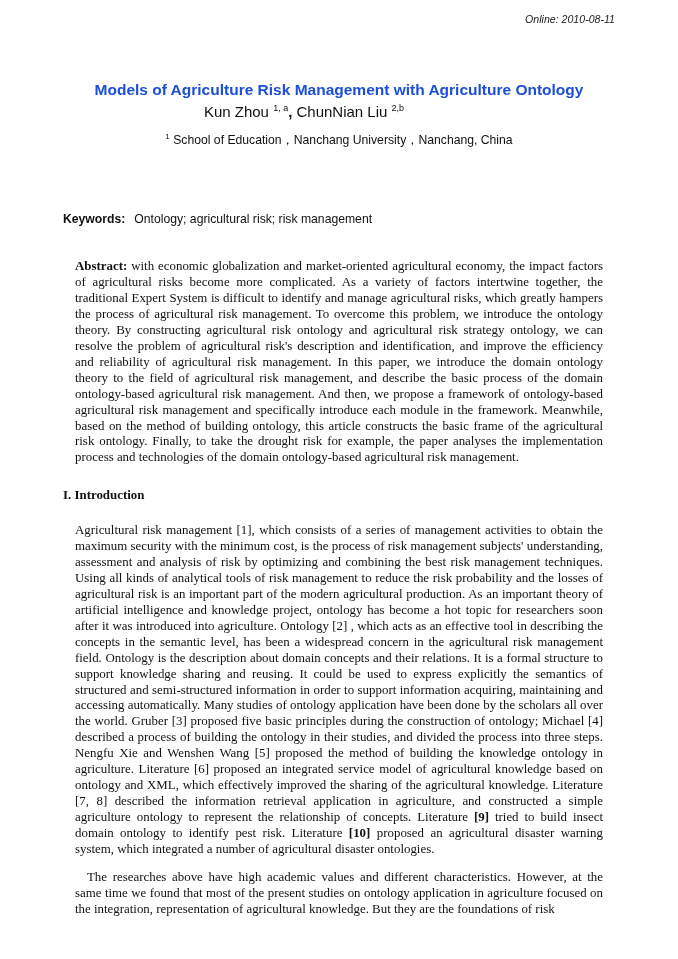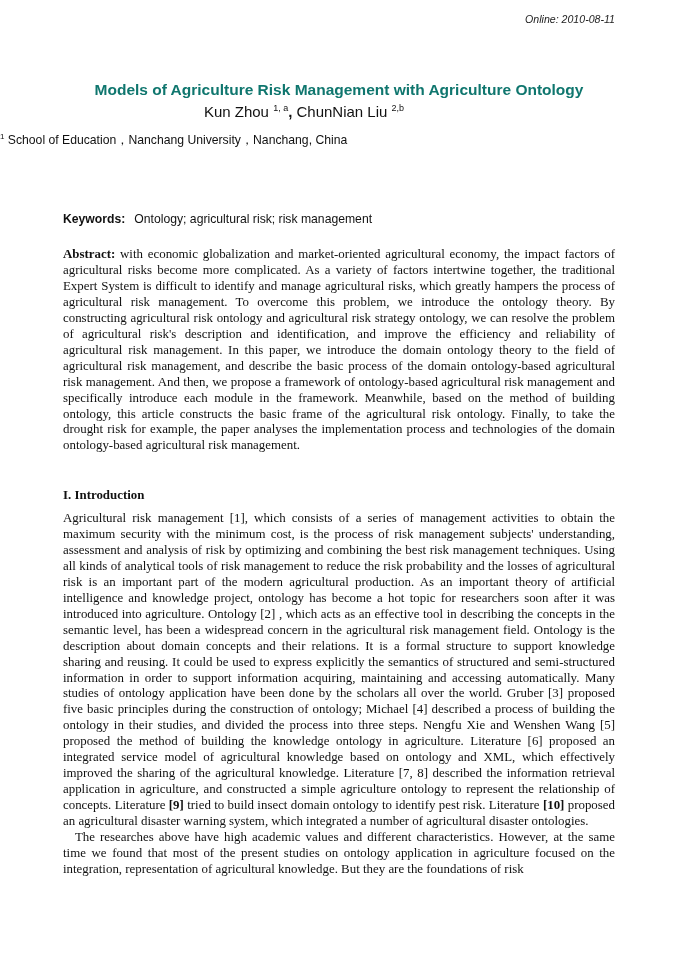--- a/index.html
+++ b/index.html
@@ -1,28 +1,28 @@
 <!DOCTYPE html>
 <html><head>
 <meta charset="utf-8">
 <style>
   html, body { margin: 0; padding: 0; background: #ffffff; }
   body { width: 678px; height: 959px; overflow: hidden; position: relative; color: #111; }
   .page { position: absolute; left: 0; top: 0; width: 678px; height: 959px; background: #fff; }
   .hdr { position: absolute; top: 14px; left: 63px; font-family: "Liberation Serif", serif; font-style: italic; font-size: 10.6px; line-height: 11px; color: #222; }
   .hdr-right { position: absolute; top: 14px; right: 63px; font-family: Liberation Sans, sans-serif; font-style: italic; font-size: 10.6px; line-height: 11px; color: #222; }
-  .title { position: absolute; top: 81px; left: 0; width: 678px; text-align: center; font-family: "Liberation Sans", sans-serif; font-weight: bold; font-size: 15.5px; color: #0f766e; }
+  .title { position: absolute; top: 81px; left: 0; width: 678px; text-align: center; font-family: "Liberation Sans", sans-serif; font-weight: bold; font-size: 15.5px; color: #1d4ed8; }
   .authors { position: absolute; top: 103px; left: 0; width: 608px; text-align: center; font-family: "Liberation Sans", sans-serif; font-size: 15px; }
   .authors sup { font-size: 9px; vertical-align: 6px; }
-  .aff { position: absolute; left: 0; width: 678px; font-family: "Liberation Sans", sans-serif; font-size: 12.2px; }
+  .aff { position: absolute; left: 0; width: 678px; text-align: center; font-family: "Liberation Sans", sans-serif; font-size: 12.2px; }
   .aff sup { font-size: 8px; vertical-align: 5px; }
   .kw { position: absolute; top: 212px; left: 63px; font-family: "Liberation Sans", sans-serif; font-size: 12.2px; }
   .kw b { margin-right: 9px; }
   .body { position: absolute; left: 63px; width: 552px; font-family: "Liberation Serif", serif; font-size: 12.9px; line-height: 15.95px; text-align: justify; color: #111; }
-  .body p { margin: 0; }
+  .body p { margin: 12px; }
   .abstract { top: 247px; }
   .section { position: absolute; top: 488px; left: 63px; font-family: "Liberation Serif", serif; font-weight: bold; font-size: 12.9px; }
   .intro { top: 511px; }
   .indent { text-indent: 12px; }
 </style>
 </head>
 <body>
 
 <div class="page">
 

